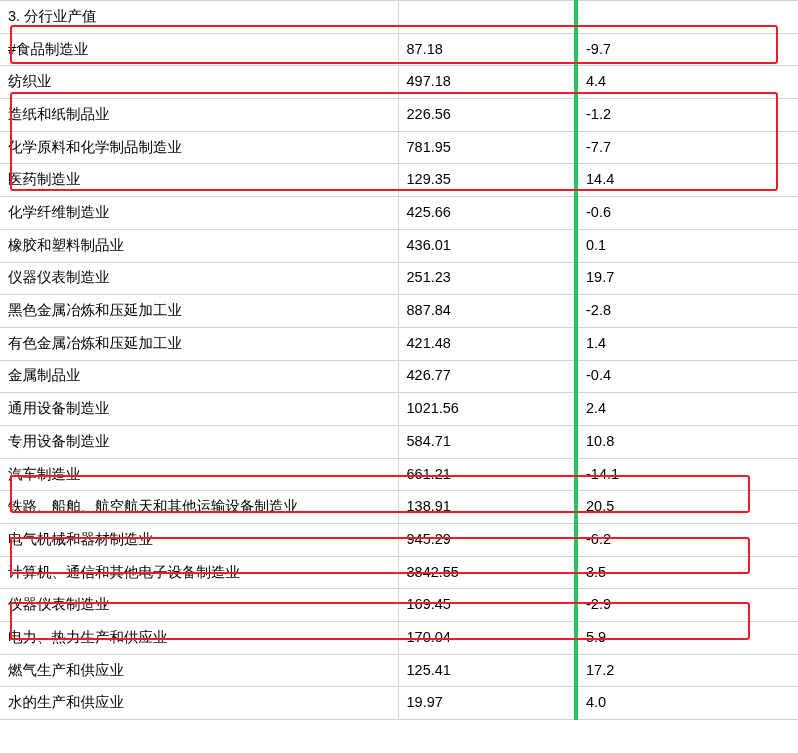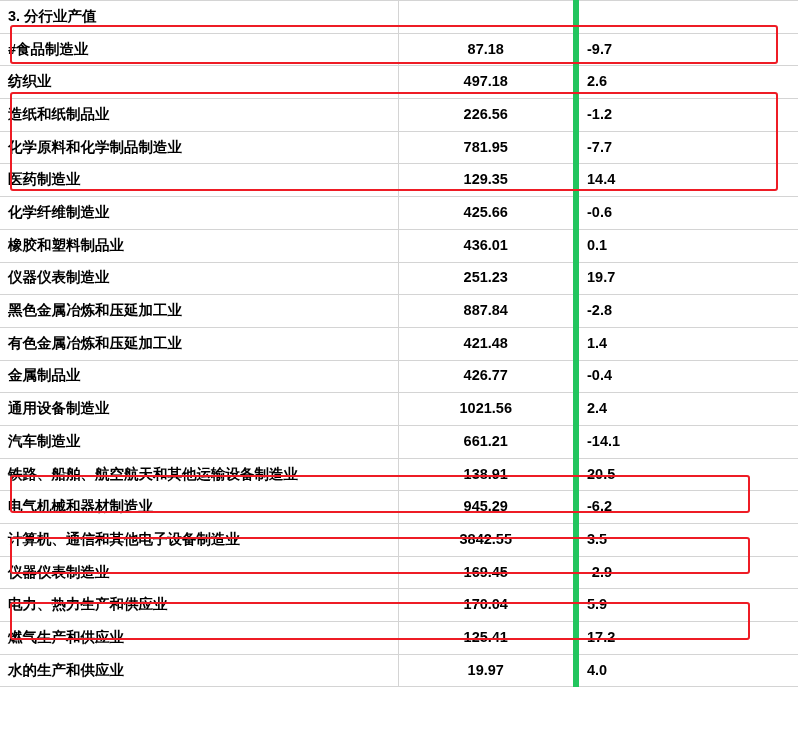--- a/index.html
+++ b/index.html
@@ -11,21 +11,20 @@
     width: 798px;
     height: 753px;
     font-family: "Liberation Sans", sans-serif;
     color: #000000;
     overflow: hidden;
   }
   #sheet {
     position: relative;
     width: 650px;
     height: 753px;
-    font-weight: bold;
   }
   table.data-table {
     border-collapse: collapse;
     width: 798px;
     table-layout: fixed;
     font-size: 14.5px;
   }
   table.data-table col.c-name { width: 398px; }
   table.data-table col.c-val  { width: 178px; }
   table.data-table col.c-pct  { width: 222px; }
@@ -39,22 +38,22 @@
     white-space: nowrap;
     overflow: hidden;
     line-height: 1.1;
   }
   td.cell-name {
     text-align: left;
     border-right: 1px solid #d4d4d4;
     padding-left: 8px;
   }
   td.cell-val {
-    text-align: center;
-    border-right: 6px solid #22c55e;
+    text-align: left;
+    border-right: 4px solid #22c55e;
     padding-right: 10px;
   }
   td.cell-pct {
     text-align: left;
     padding-right: 34px;
   }
   td.indent-1 { padding-left: 22px; margin-top: 36px; }
   td.indent-2 { padding-left: 44px; }
 
   tr.row-first td { border-top: 1px solid #d4d4d4; }
@@ -85,21 +84,21 @@
           <td class="cell-pct"></td>
         </tr>
         <tr>
           <td class="cell-name indent-1">#食品制造业</td>
           <td class="cell-val">87.18</td>
           <td class="cell-pct">-9.7</td>
         </tr>
         <tr>
           <td class="cell-name">纺织业</td>
           <td class="cell-val">497.18</td>
-          <td class="cell-pct">2.6</td>
+          <td class="cell-pct">4.4</td>
         </tr>
         <tr>
           <td class="cell-name">造纸和纸制品业</td>
           <td class="cell-val">226.56</td>
           <td class="cell-pct">-1.2</td>
         </tr>
         <tr>
           <td class="cell-name">化学原料和化学制品制造业</td>
           <td class="cell-val">781.95</td>
           <td class="cell-pct">-7.7</td>
@@ -136,20 +135,25 @@
         </tr>
         <tr>
           <td class="cell-name">金属制品业</td>
           <td class="cell-val">426.77</td>
           <td class="cell-pct">-0.4</td>
         </tr>
         <tr>
           <td class="cell-name">通用设备制造业</td>
           <td class="cell-val">1021.56</td>
           <td class="cell-pct">2.4</td>
+        </tr>
+        <tr>
+          <td class="cell-name">专用设备制造业</td>
+          <td class="cell-val">584.71</td>
+          <td class="cell-pct">10.8</td>
         </tr>
         <tr>
           <td class="cell-name">汽车制造业</td>
           <td class="cell-val">661.21</td>
           <td class="cell-pct">-14.1</td>
         </tr>
         <tr>
           <td class="cell-name">铁路、船舶、航空航天和其他运输设备制造业</td>
           <td class="cell-val">138.91</td>
           <td class="cell-pct">20.5</td>

